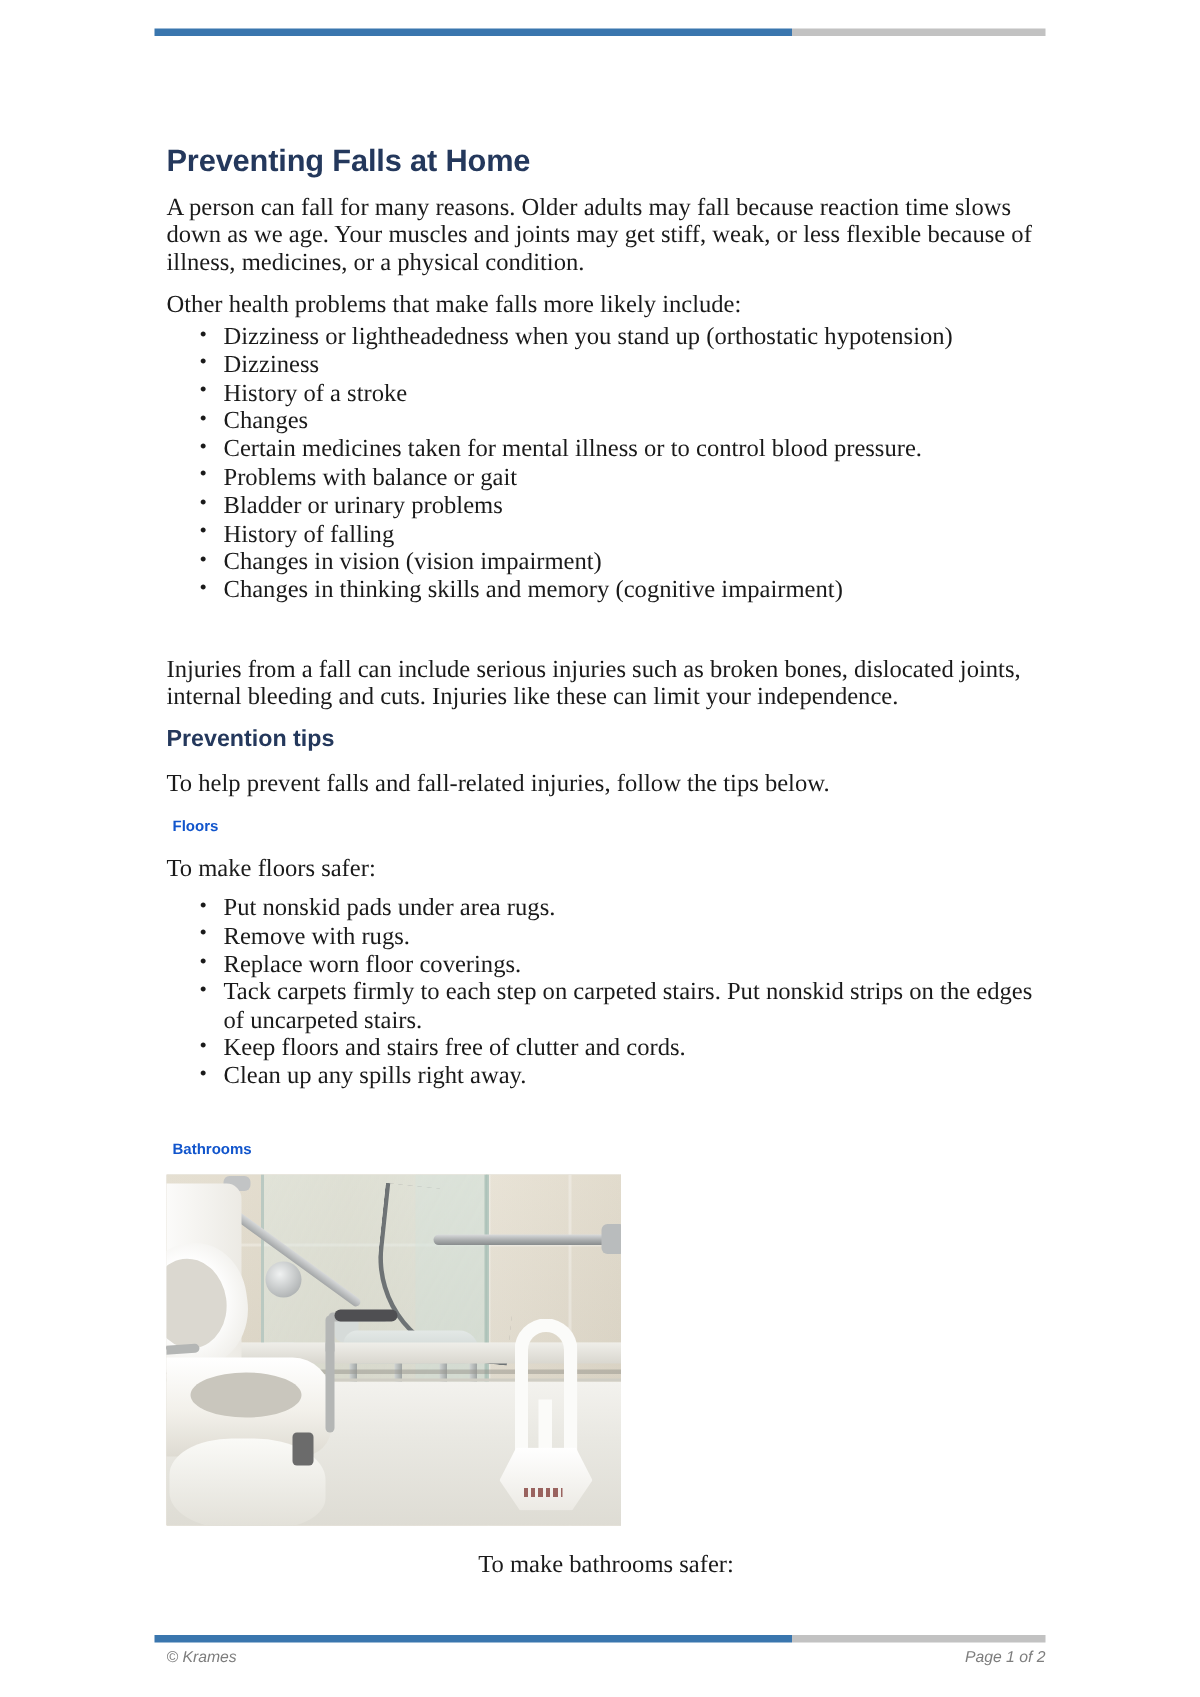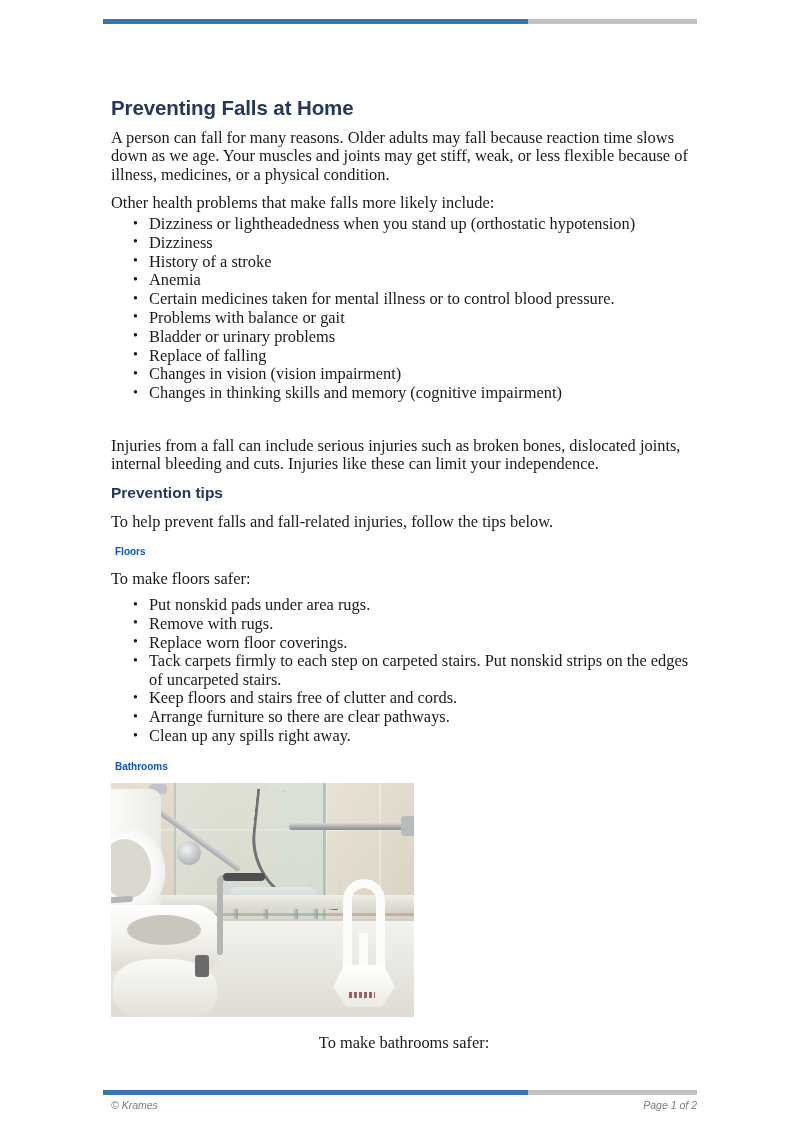--- a/index.html
+++ b/index.html
@@ -357,25 +357,25 @@
 
   <div class="blk" id="other-lead">
     <p class="body">Other health problems that make falls more likely include:</p>
   </div>
 
   <div class="blk" id="risk-list">
     <ul class="bullets">
       <li>Dizziness or lightheadedness when you stand up (orthostatic hypotension)</li>
       <li>Dizziness</li>
       <li>History of a stroke</li>
-      <li>Anemia</li>
+      <li>Changes</li>
       <li>Certain medicines taken for mental illness or to control blood pressure.</li>
       <li>Problems with balance or gait</li>
       <li>Bladder or urinary problems</li>
-      <li>Replace of falling</li>
+      <li>History of falling</li>
       <li>Changes in vision (vision impairment)</li>
       <li>Changes in thinking skills and memory (cognitive impairment)</li>
     </ul>
   </div>
 
   <div class="blk" id="injuries-para">
     <p class="body">Injuries from a fall can include serious injuries such as broken bones, dislocated joints, internal bleeding and cuts. Injuries like these can limit your independence.</p>
   </div>
 
   <div class="blk" id="prevention-head">
@@ -394,21 +394,20 @@
     <p class="body">To make floors safer:</p>
   </div>
 
   <div class="blk" id="floors-list">
     <ul class="bullets">
       <li>Put nonskid pads under area rugs.</li>
       <li>Remove with rugs.</li>
       <li>Replace worn floor coverings.</li>
       <li>Tack carpets firmly to each step on carpeted stairs. Put nonskid strips on the edges of uncarpeted stairs.</li>
       <li>Keep floors and stairs free of clutter and cords.</li>
-      <li>Arrange furniture so there are clear pathways.</li>
       <li>Clean up any spills right away.</li>
     </ul>
   </div>
 
   <div class="blk" id="bathrooms-head">
     <h3 class="sub-head">Bathrooms</h3>
   </div>
 
   <div class="blk" id="bath-lead">
     <p class="body">To make bathrooms safer:</p>

